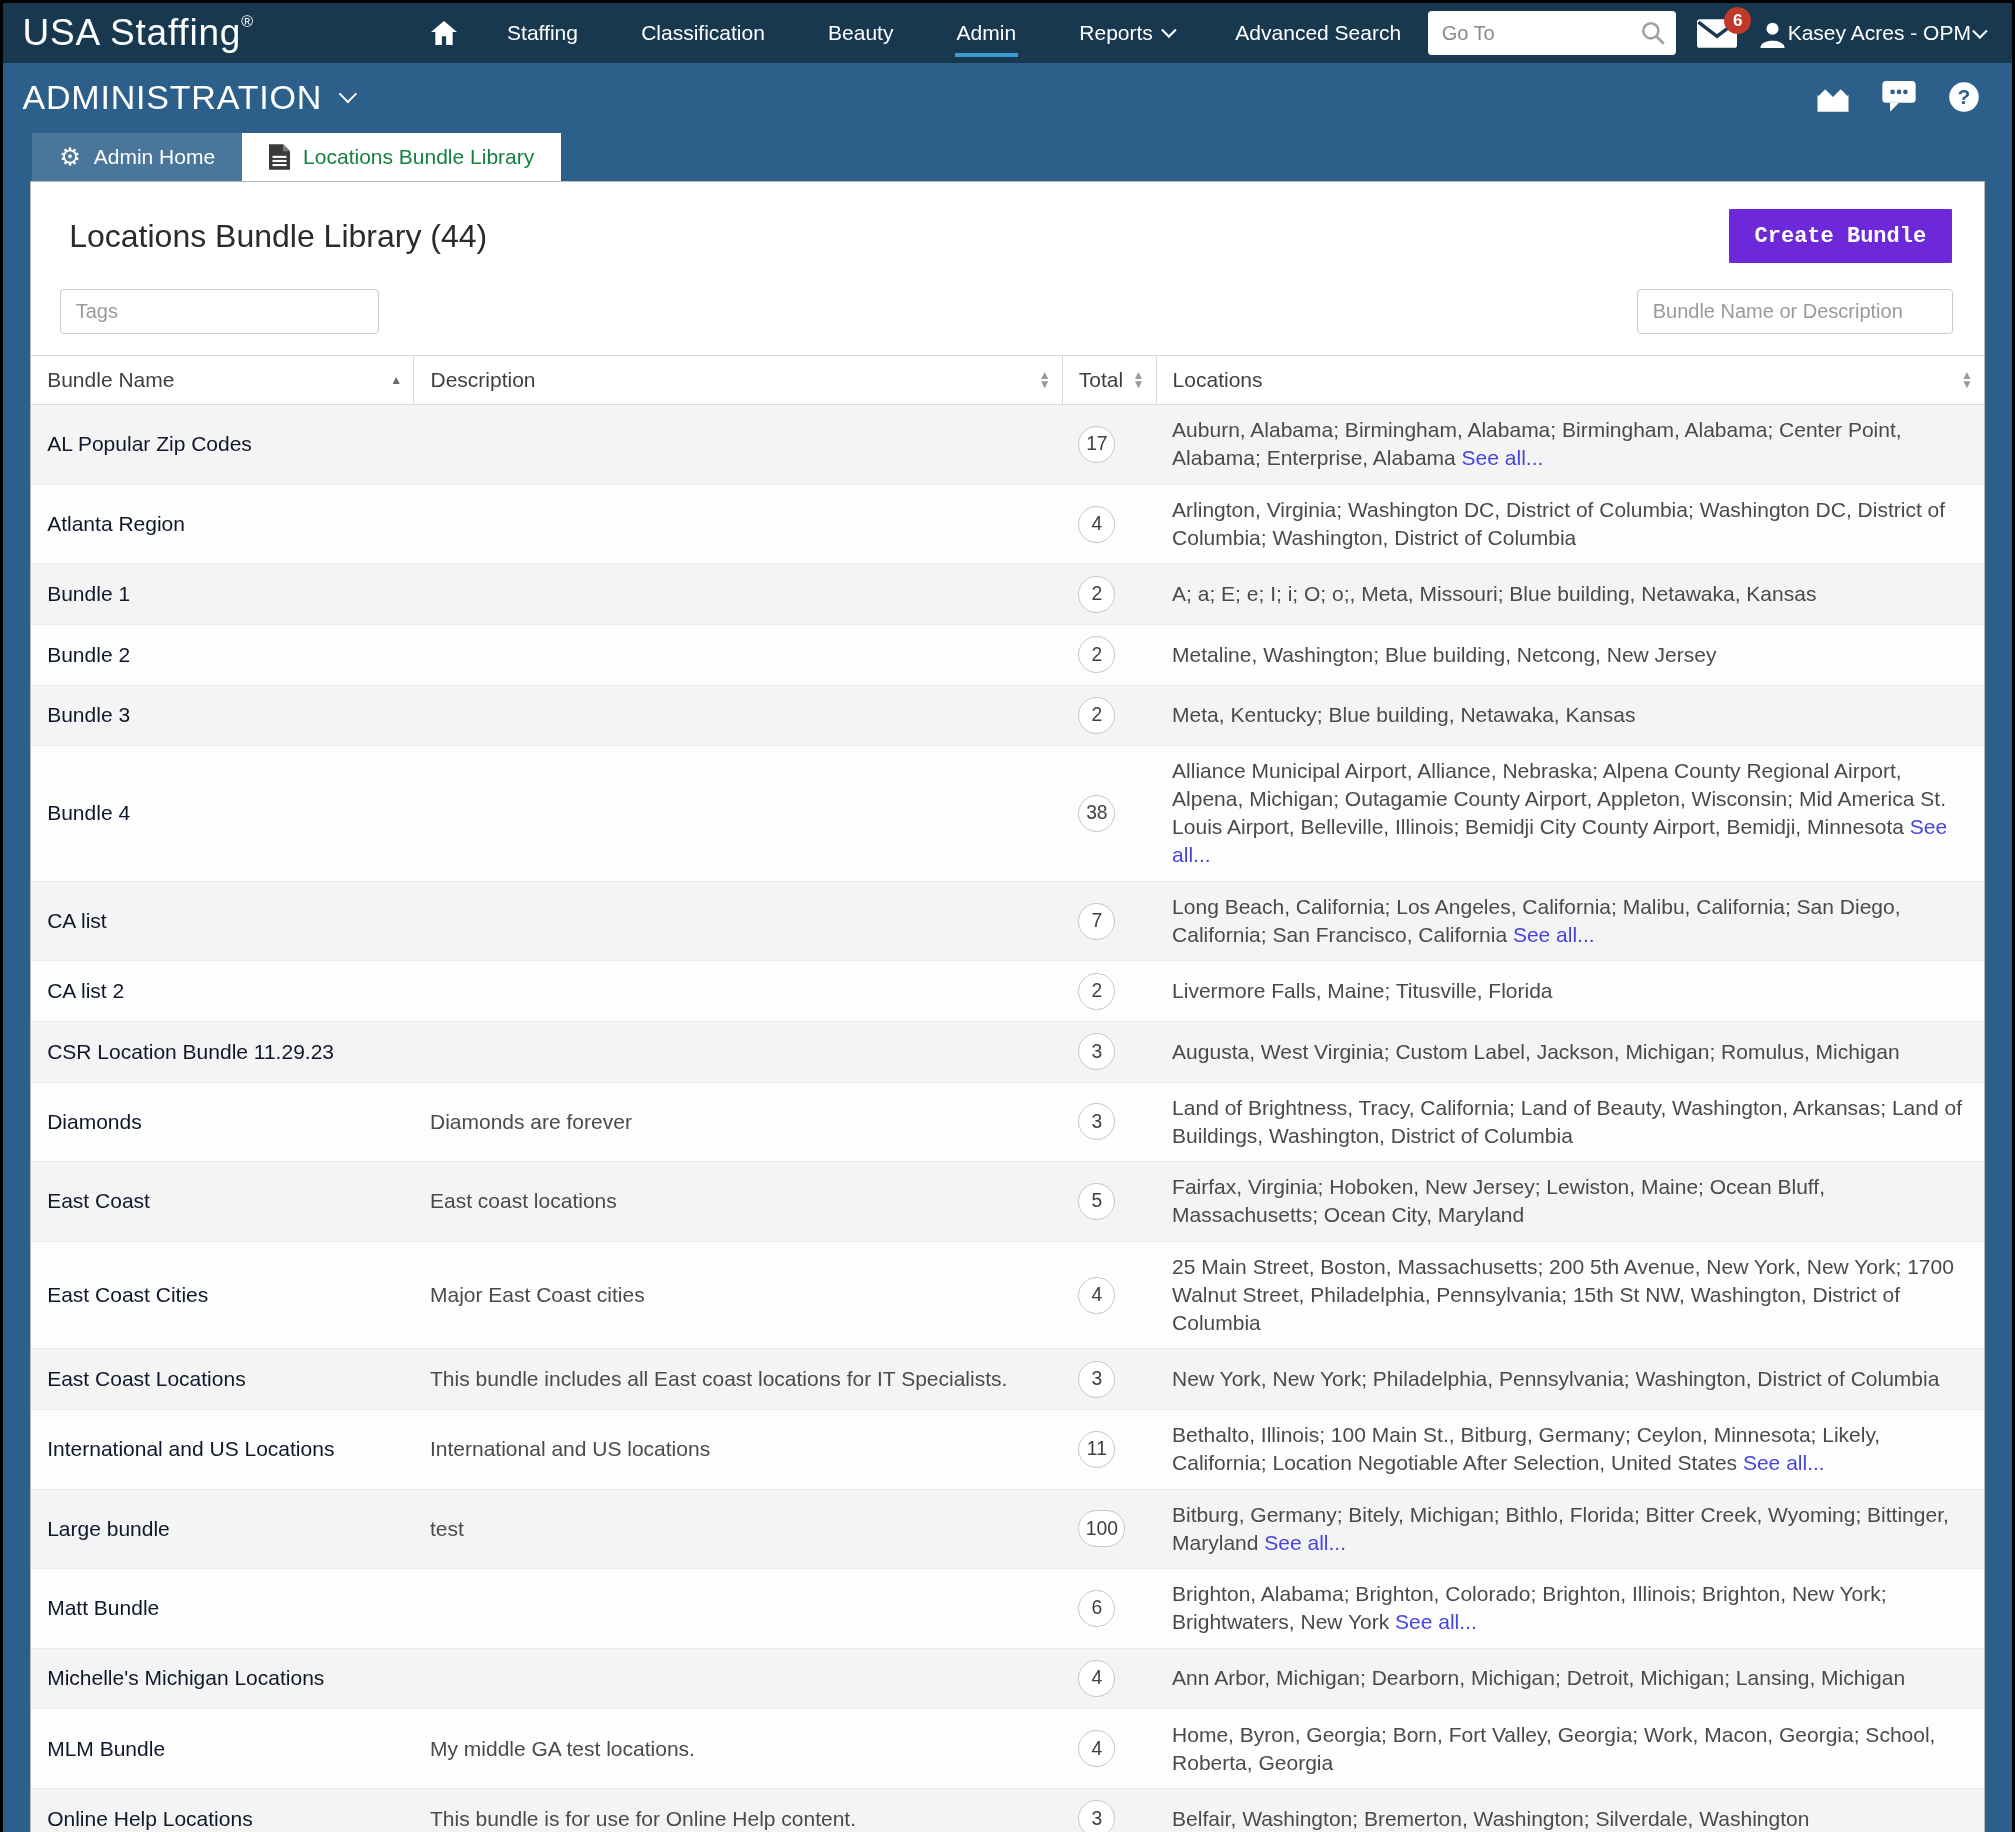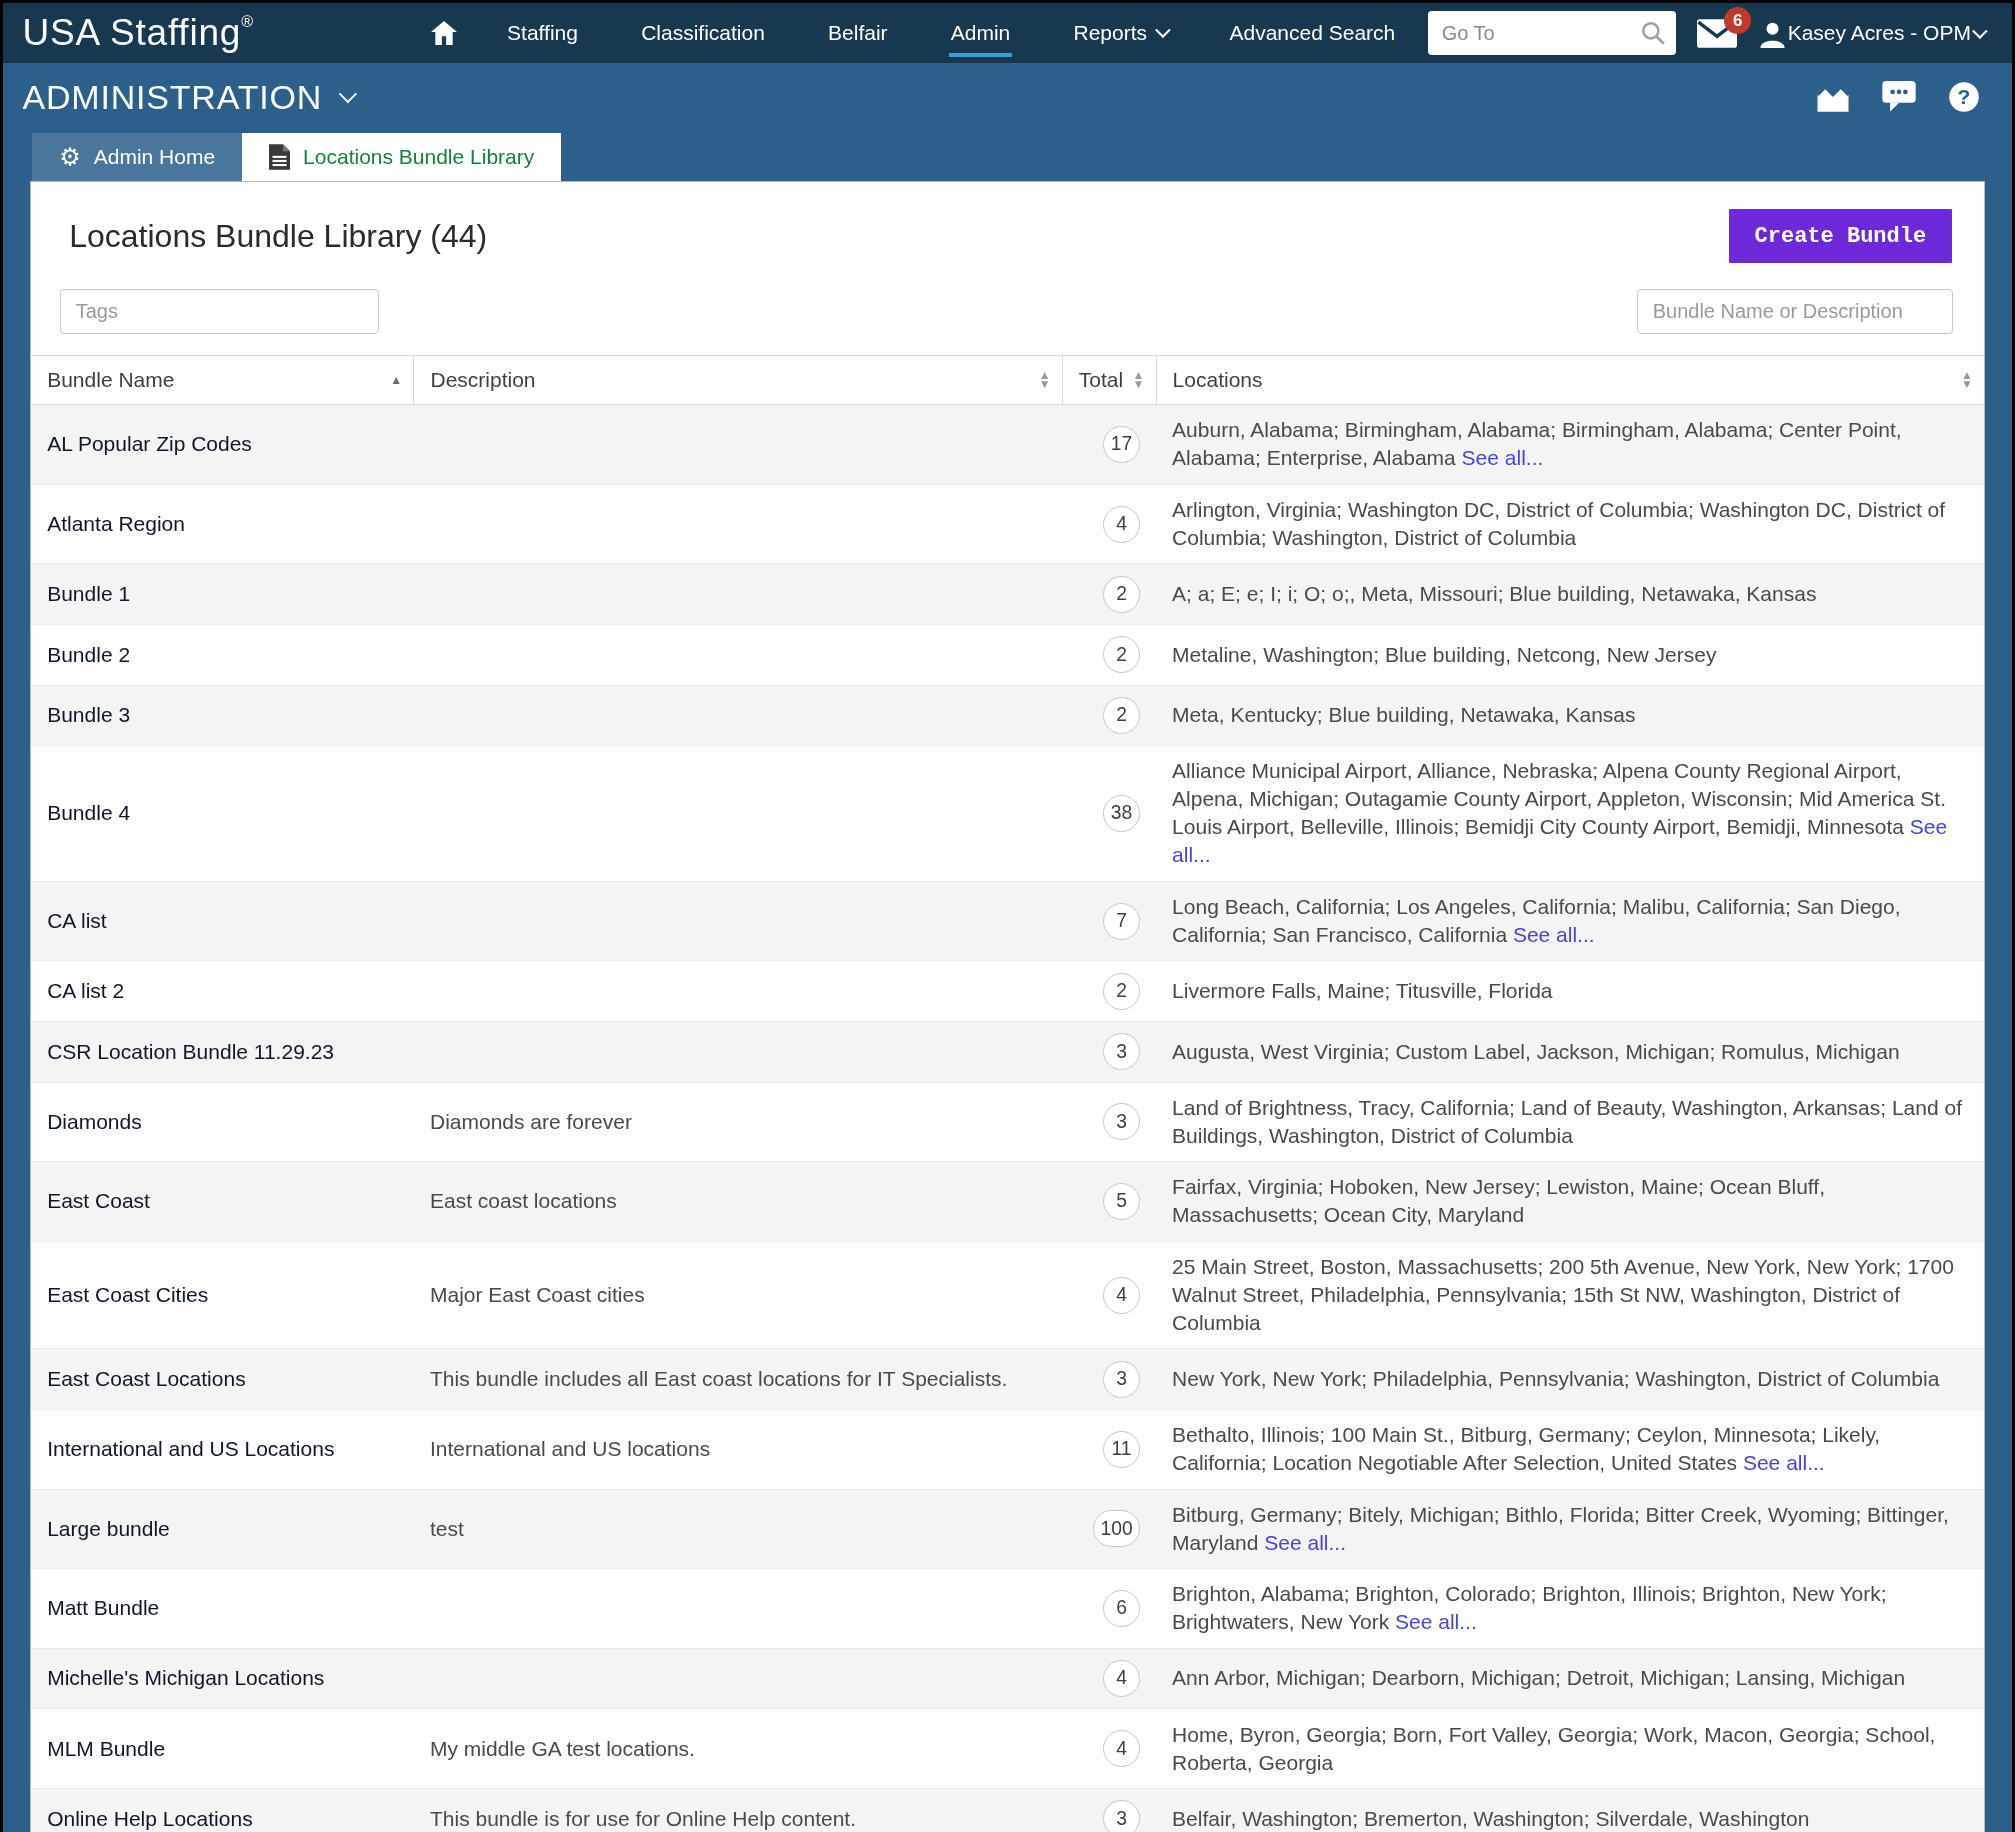--- a/index.html
+++ b/index.html
@@ -115,21 +115,21 @@
   }
   tbody tr:nth-child(odd) { background: #f4f4f4; }
   tbody tr:nth-child(even) { background: #fdfdfd; }
   a.bundle-link { color: #0f172a; text-decoration: none; }
   a.see-all { color: #4545dd; text-decoration: none; }
   .badge {
     display: inline-flex; align-items: center; justify-content: center;
     min-width: 37px; height: 37px; padding: 0 6.4px; border: 0.8px solid #c6c6c6; border-radius: 21px;
     background: #fff; font-size: 19.3px; color: #3f3f3f;
   }
-  td.c-total { text-align: right; }
+  td.c-total { text-align: left; }
 
   svg { display: block; }
 </style>
 </head>
 <body>
 
 <div class="app">
 
   <div class="topbar">
     <div class="brand"><span>USA Staffing</span><sup>®</sup></div>
@@ -142,21 +142,21 @@
 
   <a href="#" class="navitem">
           <span class="nav-label">Staffing</span>
         </a>
 
   <a href="#" class="navitem">
           <span class="nav-label">Classification</span>
         </a>
 
   <a href="#" class="navitem">
-          <span class="nav-label">Belfair</span>
+          <span class="nav-label">Beauty</span>
         </a>
 
   <a href="#" class="navitem active">
           <span class="nav-label">Admin</span>
         </a>
 
   <a href="#" class="navitem">
           <span class="nav-label">Reports</span>
           <span class="chev"></span>
         </a>

